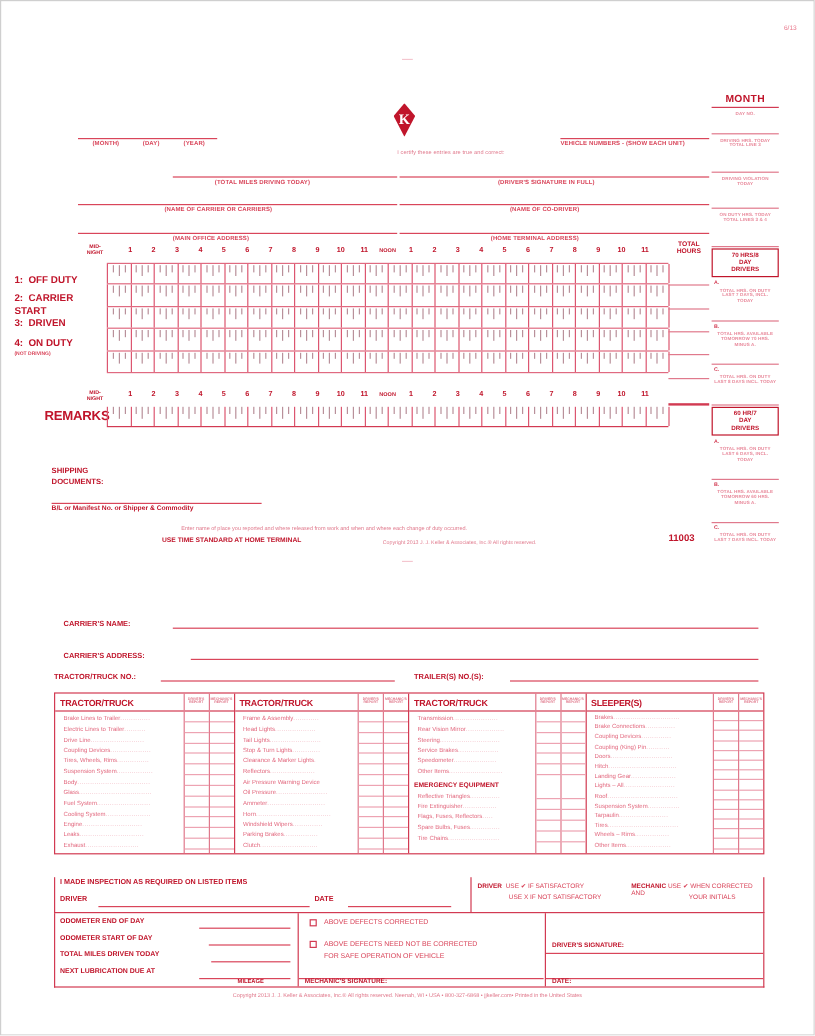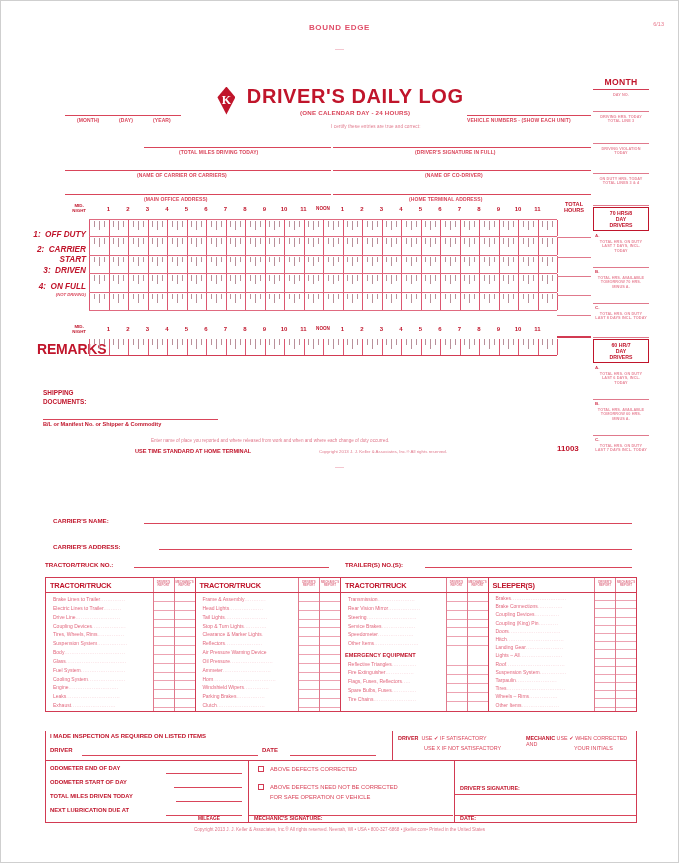--- a/index.html
+++ b/index.html
@@ -44,29 +44,29 @@
   .fld-label{position:absolute;font-size:5px;font-weight:bold;letter-spacing:.1px;color:#d9455a;}
   .fld-label.small{font-size:4.6px;}
 
   
   #grid{position:absolute;left:88px;top:218px;width:468px;height:112px;}
   .grid-row{position:relative;height:18.4px;box-sizing:border-box;border-bottom:1px solid #e06a80;}
   .grid-row:first-child{border-top:1px solid #e06a80;}
   .vline{position:absolute;top:0;bottom:0;width:1px;background:#e58296;}
   .vline.hour{background:#dc5670;}
   .tick{position:absolute;width:1px;background:#b9909a;}
-  .rowlabel{position:absolute;right:100%;padding-right:3px;text-align:right;width:74px;font-style:italic;}
+  .rowlabel{position:absolute;right:100%;padding-right:3px;width:74px;}
   .rowlabel .n{font-size:8.2px;font-weight:bold;color:#c0152b;}
   .rowlabel .sub{font-size:4.2px;font-weight:bold;color:#d9455a;line-height:4.6px;}
 
   #hours-top,#hours-bottom{position:absolute;left:88px;width:468px;height:10px;}
   .hr-lab{position:absolute;font-size:6px;font-weight:bold;color:#c0152b;text-align:center;transform:translateX(-50%);}
   .hr-lab.mid{font-size:4.4px;line-height:4.6px;}
 
-  #remarks-label{position:absolute;left:36px;top:340px;font-size:14px;font-weight:bold;color:#c0152b;letter-spacing:-.2px;}
+  #remarks-label{position:absolute;left:36px;top:340px;font-size:11px;font-weight:bold;color:#c0152b;letter-spacing:-.2px;}
   #remarks-strip{position:absolute;left:88px;top:338px;width:468px;height:16px;border-bottom:1.4px solid #d23a52;}
 
   #total-hours{position:absolute;left:556px;top:200px;width:34px;}
   #total-hours .lab{font-size:5.6px;font-weight:bold;color:#c0152b;text-align:center;line-height:6.4px;}
   .th-cell{height:18.4px;border-bottom:1px solid #e0798c;}
 
   
   #recap{position:absolute;left:592px;top:76px;width:56px;}
   #recap .hdr{font-size:8.6px;font-weight:bold;color:#c0152b;text-align:center;letter-spacing:.3px;padding-bottom:2px;border-bottom:1.4px solid #d23a52;}
   .recap-cell{border-bottom:1.2px solid #e0798c;padding:3px 2px 4px 2px;min-height:18px;position:relative;}
@@ -121,32 +121,27 @@
   .b2-lab{position:absolute;font-size:5.8px;font-weight:bold;color:#c0152b;}
   .b2-div{position:absolute;width:1.2px;background:#d23a52;top:0;bottom:0;}
   .chk{position:absolute;width:6px;height:6px;border:1px solid #d23a52;box-sizing:border-box;}
   #copyright2{position:absolute;left:0;right:0;top:826px;text-align:center;font-size:4.6px;color:#e0798c;}
 </style>
 </head>
 <body>
 
 <div class="page">
 
-  <div class="abs" id="bound-edge">BOUND EDGE</div>
   <div class="abs" id="page-code">6/13</div>
   <div class="abs" id="fold-mark">—</div>
 
   <div class="abs" id="title-wrap">
     <span id="logo-diamond">
       <span class="d"></span>
       <span class="k">K</span>
-    </span>
-    <span id="main-title">
-      <div class="t1">DRIVER'S DAILY LOG</div>
-      <div class="t2">(ONE CALENDAR DAY - 24 HOURS)</div>
     </span>
   </div>
 
   <div class="line2" style="left:64px;top:114px;width:116px;"></div>
   <div class="fld-label" style="left:76px;top:116px;">(MONTH)</div>
   <div class="fld-label" style="left:118px;top:116px;">(DAY)</div>
   <div class="fld-label" style="left:152px;top:116px;">(YEAR)</div>
 
   <div class="fld-label small" style="left:330px;top:123px;font-weight:normal;color:#e0798c;">I certify these entries are true and correct:</div>
 
@@ -504,21 +499,21 @@
         <div class="tick" style="left: 424.125px; top: 1px; height: 5.5px;"></div>
         <div class="tick" style="left: 433.875px; top: 1px; height: 5.5px;"></div>
         <div class="tick" style="left: 438.75px; top: 1px; height: 9px;"></div>
         <div class="tick" style="left: 443.625px; top: 1px; height: 5.5px;"></div>
         <div class="tick" style="left: 453.375px; top: 1px; height: 5.5px;"></div>
         <div class="tick" style="left: 458.25px; top: 1px; height: 9px;"></div>
         <div class="tick" style="left: 463.125px; top: 1px; height: 5.5px;"></div>
       </div>
     <div class="grid-row">
       <div class="rowlabel" style="top:1px;">
-        <div><span class="n">4:</span> <span class="n">ON FULL</span></div>
+        <div><span class="n">4:</span> <span class="n">ON DUTY</span></div>
         <div class="sub">(NOT DRIVING)</div>
       </div>
     <div class="vline hour" style="left: 0px;"></div>
         <div class="vline hour" style="left: 19.5px;"></div>
         <div class="vline hour" style="left: 39px;"></div>
         <div class="vline hour" style="left: 58.5px;"></div>
         <div class="vline hour" style="left: 78px;"></div>
         <div class="vline hour" style="left: 97.5px;"></div>
         <div class="vline hour" style="left: 117px;"></div>
         <div class="vline hour" style="left: 136.5px;"></div>

